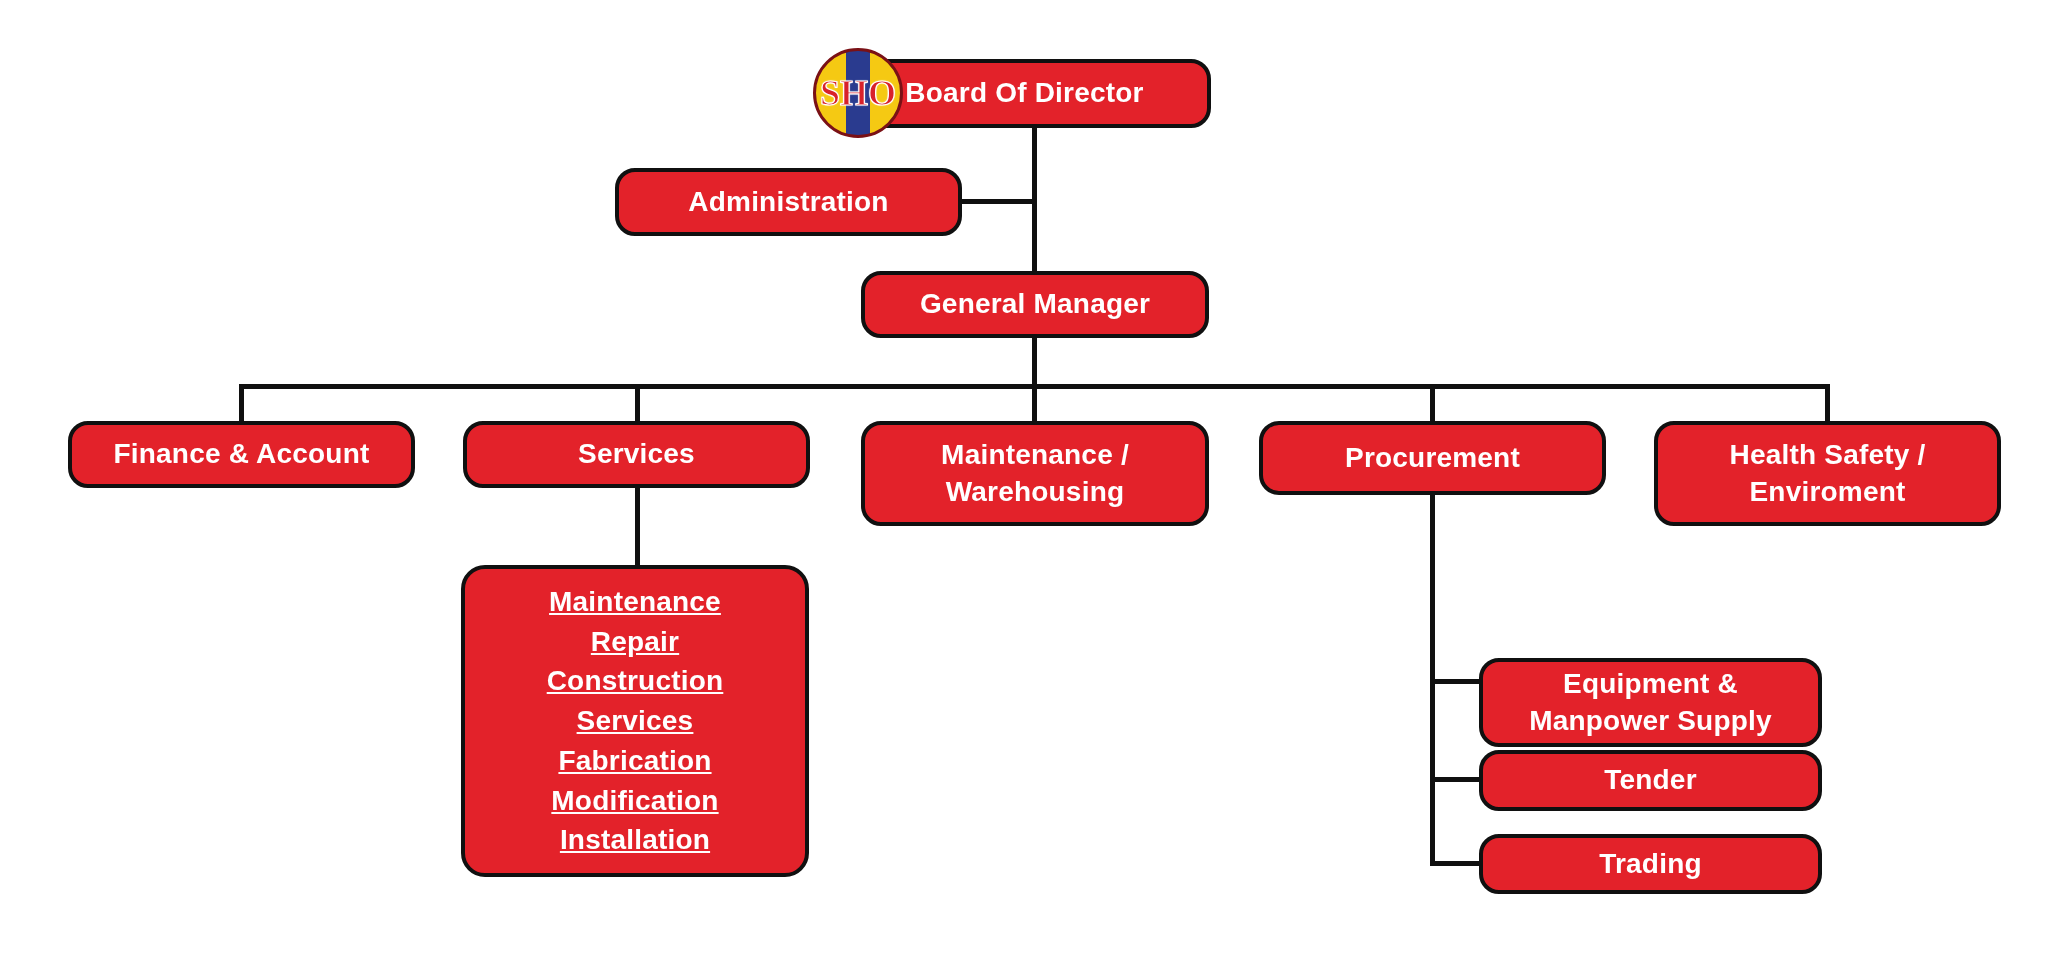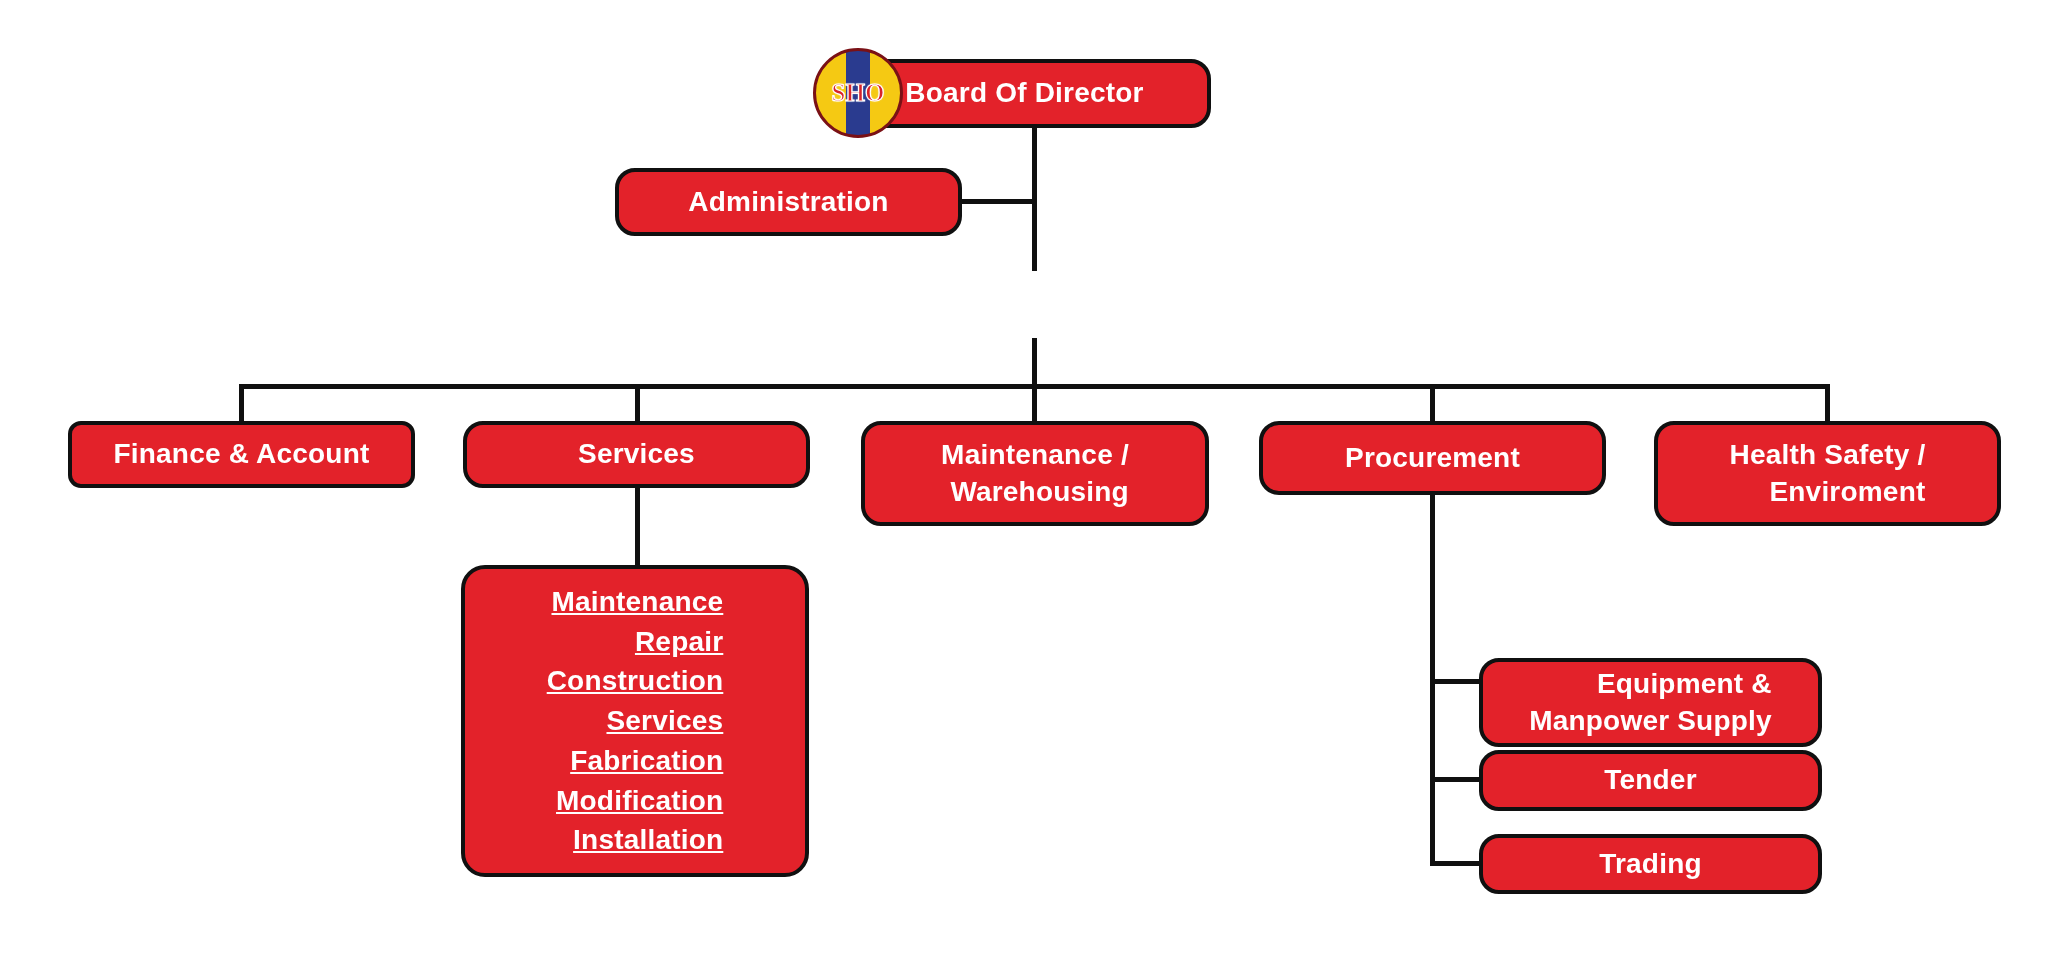--- a/index.html
+++ b/index.html
@@ -22,21 +22,21 @@
     background:var(--red);
     border:4px solid var(--line);
     border-radius:20px;
     color:#ffffff;
     font-weight:700;
     font-size:28px;
     line-height:1.3;
     display:flex;
     align-items:center;
     justify-content:center;
-    text-align:right;
+    text-align:center;
     white-space:pre-line;
     box-sizing:border-box;
     letter-spacing:0.2px;
   }
   .box.big{
     border-radius:24px;
     font-size:28px;
     line-height:1.42;
     text-decoration:underline;
   }
@@ -52,21 +52,21 @@
     border:3px solid #7A1116;
     background:linear-gradient(90deg,
       var(--logo-yellow) 0%, var(--logo-yellow) 36%,
       var(--logo-blue) 36%, var(--logo-blue) 64%,
       var(--logo-yellow) 64%, var(--logo-yellow) 100%);
     display:flex;
     align-items:center;
     justify-content:center;
     font-family:"Liberation Serif", serif;
     font-weight:700;
-    font-size:25px;
+    font-size:36px;
     color:#D8222A;
     -webkit-text-stroke:1.2px #ffffff;
     text-shadow:0 0 2px #ffffff;
     z-index:5;
     box-sizing:border-box;
   }
   .z2{z-index:2;}
 </style>
 </head>
 <body>
@@ -87,22 +87,23 @@
   <div class="line" style="left:1430px; top:679px; width:49px; height:5px;"></div>
   <div class="line" style="left:1430px; top:777px; width:49px; height:5px;"></div>
   <div class="line" style="left:1430px; top:861px; width:49px; height:5px;"></div>
 
   <div class="box z2" style="left:838px; top:59px; width:373px; height:69px;">Board Of Director</div>
 
   <div class="logo">SHO</div>
 
   <div class="box" style="left:615px; top:168px; width:347px; height:68px;">Administration</div>
 
+  <div class="box" style="left:861px; top:271px; width:348px; height:67px;">General Manager</div>
 
-  <div class="box" style="left:68px; top:421px; width:347px; height:67px;border-radius:13px;">Finance &amp; Account</div>
+  <div class="box" style="left:68px; top:421px; width:347px; height:67px;">Finance &amp; Account</div>
 
   <div class="box" style="left:463px; top:421px; width:347px; height:67px;">Services</div>
 
   <div class="box" style="left:861px; top:421px; width:348px; height:105px;">Maintenance /
 Warehousing</div>
 
   <div class="box" style="left:1259px; top:421px; width:347px; height:74px;">Procurement</div>
 
   <div class="box" style="left:1654px; top:421px; width:347px; height:105px;">Health Safety /
 Enviroment</div>

